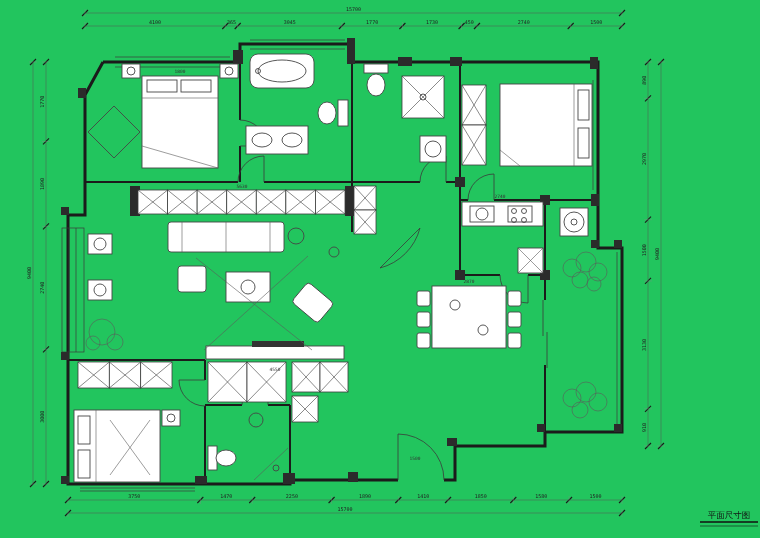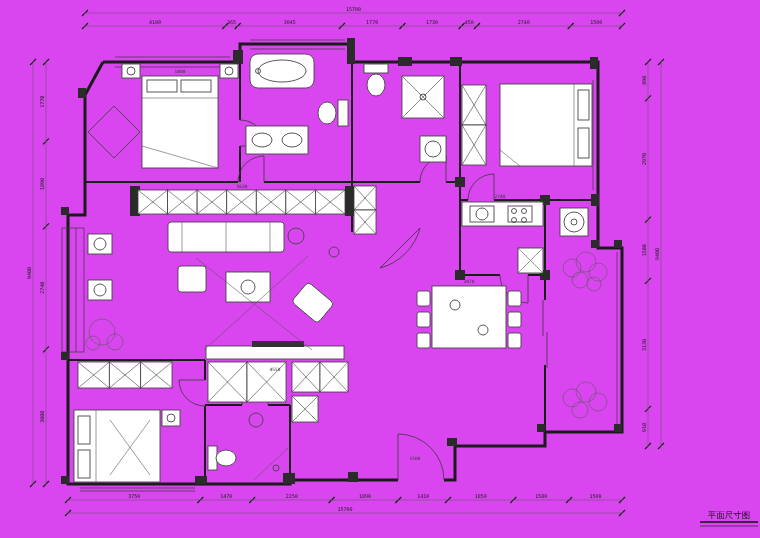--- a/index.html
+++ b/index.html
@@ -1,17 +1,17 @@
 <!DOCTYPE html>
 <html><head>
 <meta charset="utf-8">
 <style>
   html,body{margin:0;padding:0;width:760px;height:538px;background:#ffffff;overflow:hidden;
             font-family:"DejaVu Sans", sans-serif;}
-  #sheet{position:relative;width:760px;height:538px;background:#d946ef;}
+  #sheet{position:relative;width:760px;height:538px;background:#22c55e;}
   svg{display:block}
   .wall   {stroke:#1b1b1b;stroke-width:3;fill:none;stroke-linejoin:miter;}
   .iwall  {stroke:#1b1b1b;stroke-width:2;fill:none;}
   .col    {fill:#2b2b2b;stroke:none;}
   .furn   {stroke:#454545;stroke-width:.9;fill:#ffffff;}
   .furnNf {stroke:#454545;stroke-width:.9;fill:none;}
   .thin   {stroke:#5a5a5a;stroke-width:.6;fill:none;}
   .door   {stroke:#3a3a3a;stroke-width:.8;fill:none;}
   .win    {stroke:#3a3a3a;stroke-width:.7;fill:none;}
   .xcell  {stroke:#3c3c3c;stroke-width:.8;fill:#ffffff;}

